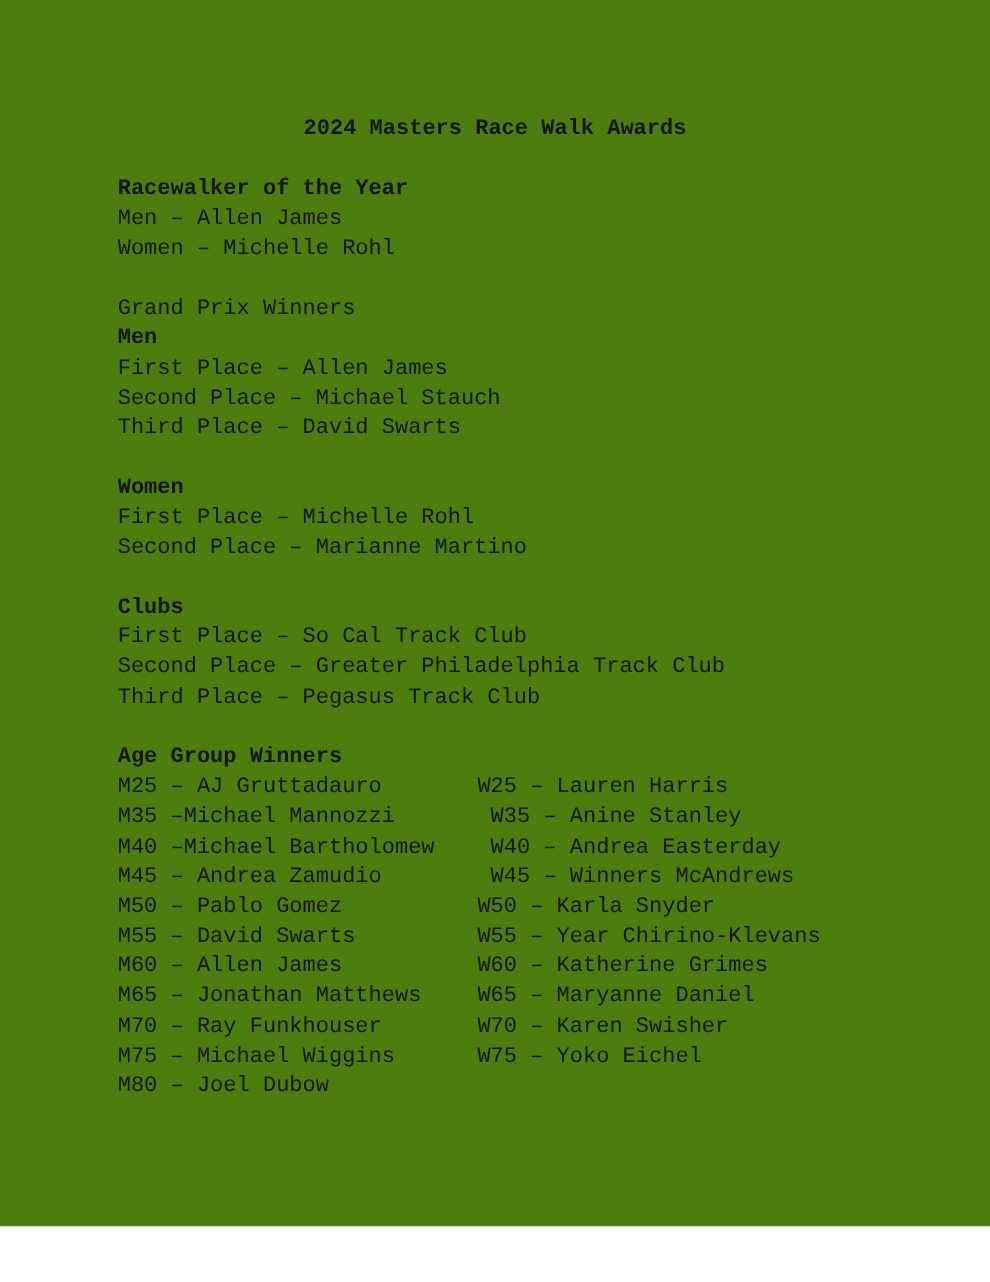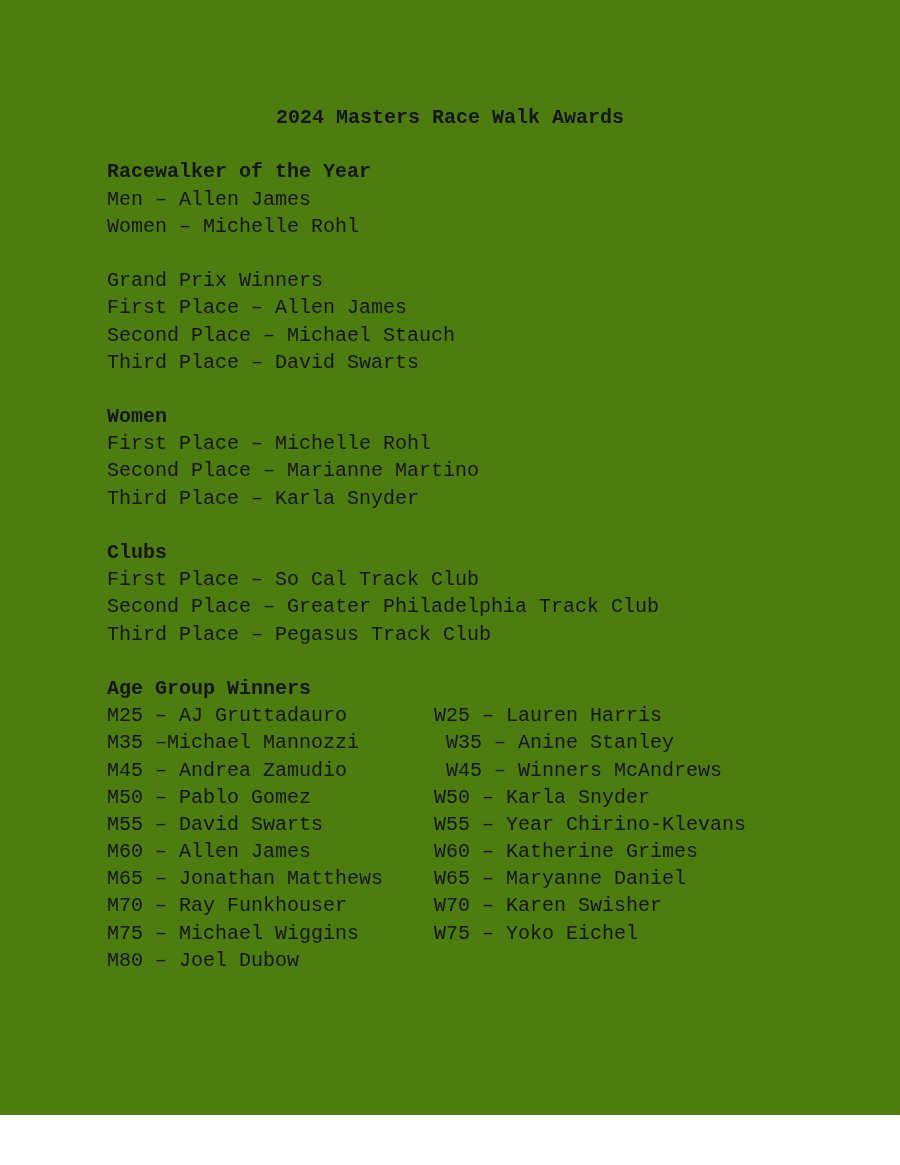--- a/index.html
+++ b/index.html
@@ -53,37 +53,38 @@
 
 <div class="page">
   <div class="doc-body">
       <div class="line title">2024 Masters Race Walk Awards</div>
       <div class="line">&nbsp;</div>
       <div class="line heading">Racewalker of the Year</div>
       <div class="line">Men – Allen James</div>
       <div class="line">Women – Michelle Rohl</div>
       <div class="line">&nbsp;</div>
       <div class="line">Grand Prix Winners</div>
+      <div class="line heading">Men</div>
       <div class="line">First Place – Allen James</div>
       <div class="line">Second Place – Michael Stauch</div>
       <div class="line">Third Place – David Swarts</div>
       <div class="line">&nbsp;</div>
       <div class="line heading">Women</div>
       <div class="line">First Place – Michelle Rohl</div>
       <div class="line">Second Place – Marianne Martino</div>
-      <div class="line">Third Place – Karla Snyder</div>
       <div class="line">&nbsp;</div>
       <div class="line heading">Clubs</div>
       <div class="line">First Place – So Cal Track Club</div>
       <div class="line">Second Place – Greater Philadelphia Track Club</div>
       <div class="line">Third Place – Pegasus Track Club</div>
       <div class="line">&nbsp;</div>
       <div class="line heading">Age Group Winners</div>
       <div class="line twocol"><span class="col-left">M25 – AJ Gruttadauro</span><span class="col-right">W25 – Lauren Harris</span></div>
       <div class="line twocol"><span class="col-left">M35 –Michael Mannozzi</span><span class="col-right"> W35 – Anine Stanley</span></div>
+      <div class="line twocol"><span class="col-left">M40 –Michael Bartholomew</span><span class="col-right"> W40 – Andrea Easterday</span></div>
       <div class="line twocol"><span class="col-left">M45 – Andrea Zamudio</span><span class="col-right"> W45 – Winners McAndrews</span></div>
       <div class="line twocol"><span class="col-left">M50 – Pablo Gomez</span><span class="col-right">W50 – Karla Snyder</span></div>
       <div class="line twocol"><span class="col-left">M55 – David Swarts</span><span class="col-right">W55 – Year Chirino-Klevans</span></div>
       <div class="line twocol"><span class="col-left">M60 – Allen James</span><span class="col-right">W60 – Katherine Grimes</span></div>
       <div class="line twocol"><span class="col-left">M65 – Jonathan Matthews</span><span class="col-right">W65 – Maryanne Daniel</span></div>
       <div class="line twocol"><span class="col-left">M70 – Ray Funkhouser</span><span class="col-right">W70 – Karen Swisher</span></div>
       <div class="line twocol"><span class="col-left">M75 – Michael Wiggins</span><span class="col-right">W75 – Yoko Eichel</span></div>
       <div class="line twocol"><span class="col-left">M80 – Joel Dubow</span><span class="col-right"></span></div>
     </div>
 </div>

